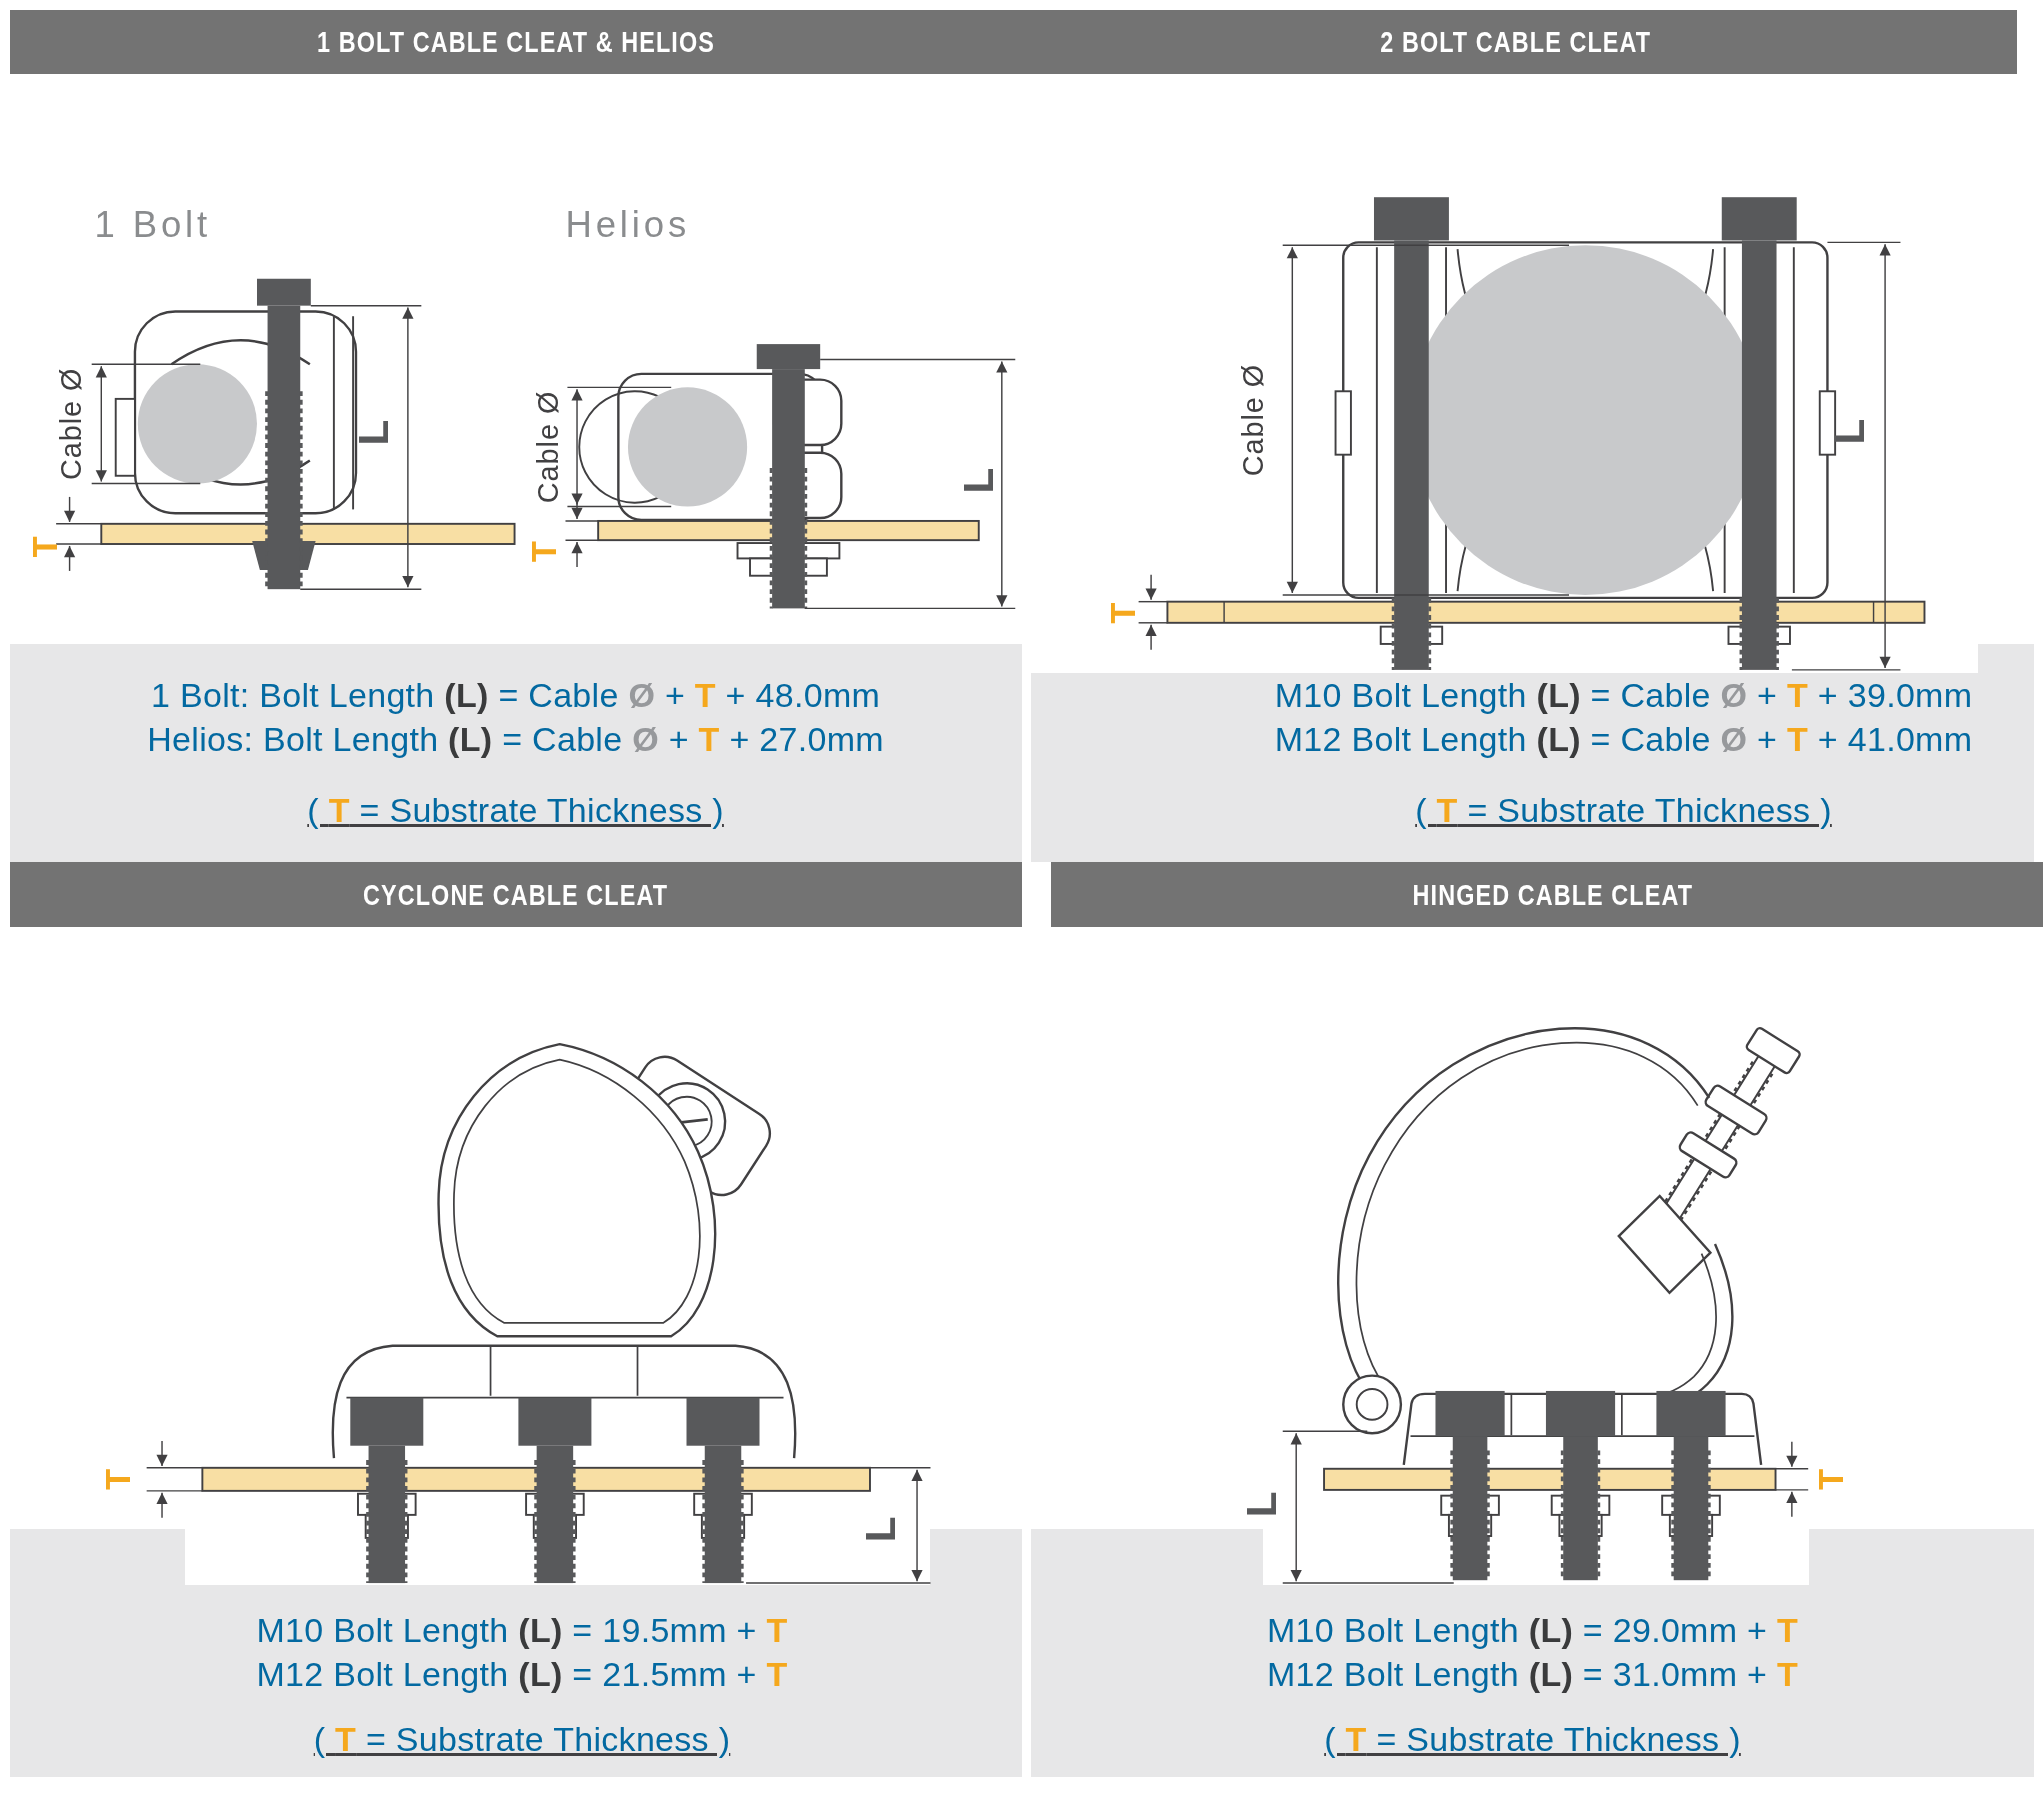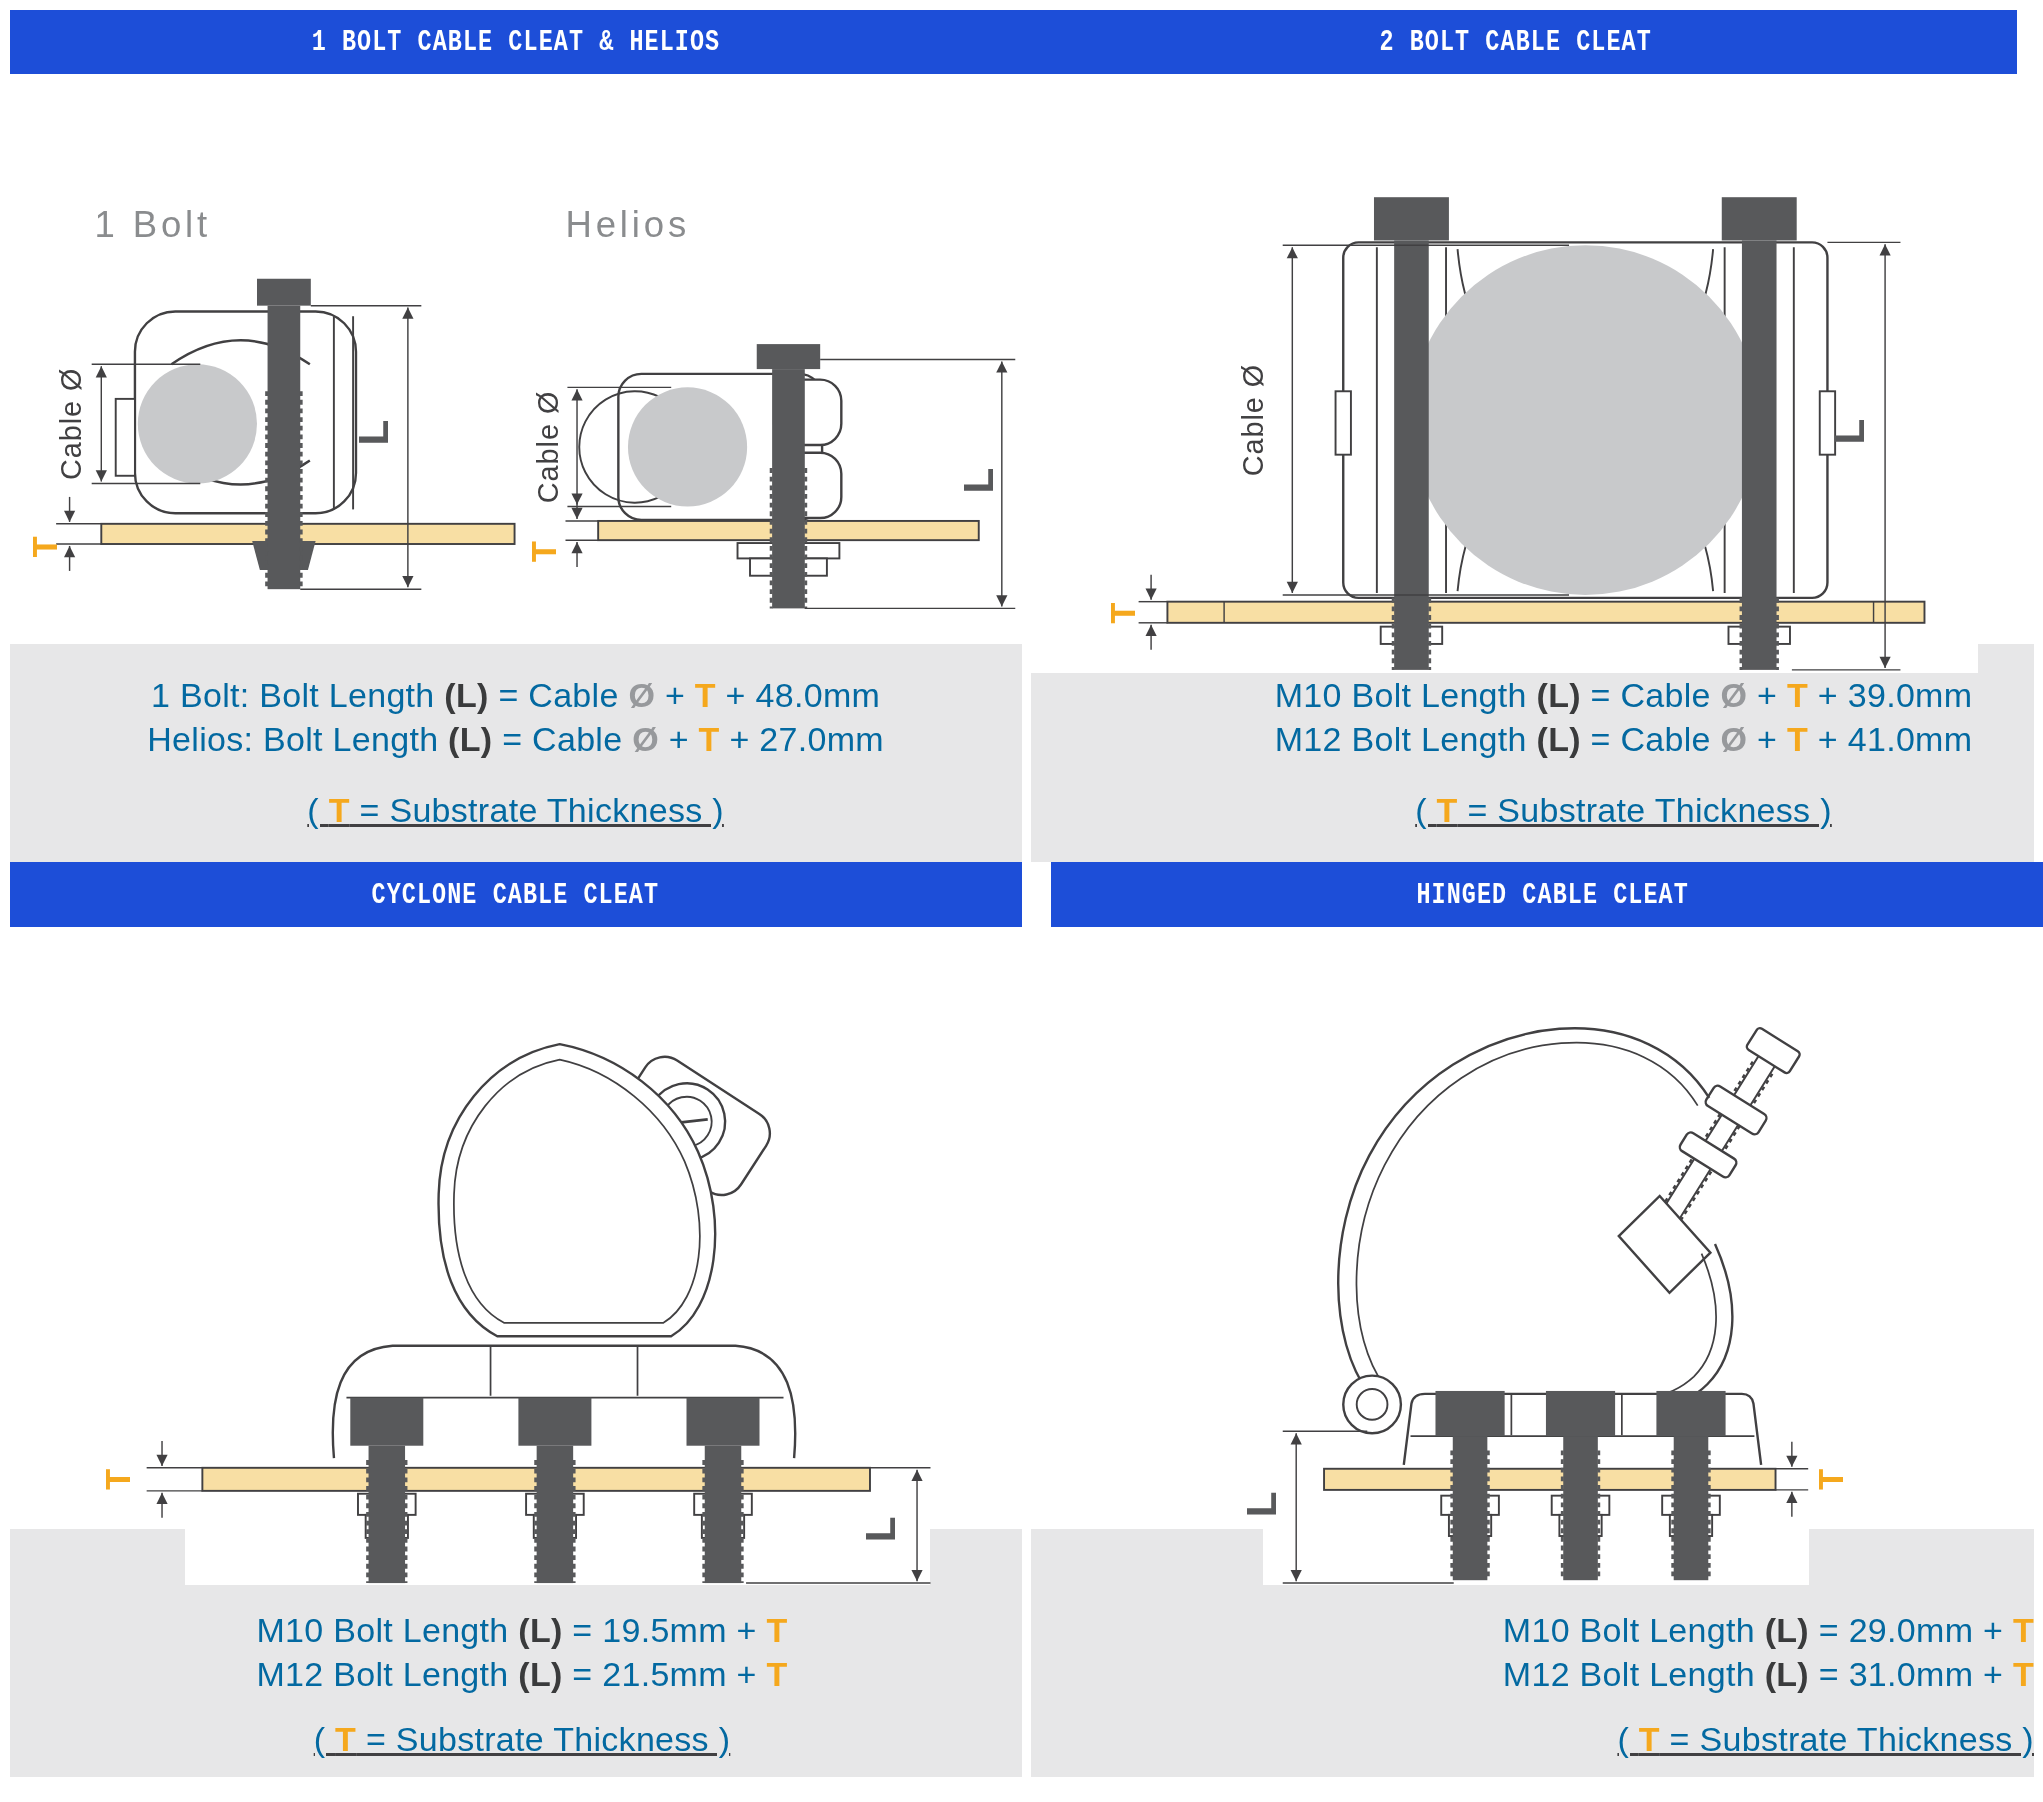--- a/index.html
+++ b/index.html
@@ -1,19 +1,19 @@
 <!DOCTYPE html>
 <html><head>
 <meta charset="utf-8">
 <style>
   html,body{margin:0;padding:0;}
   body{width:2043px;height:1802px;position:relative;background:#ffffff;
        font-family:"Liberation Sans",sans-serif;overflow:hidden;}
   .abs{position:absolute;}
-  .hdr{background:#1d4ed8;color:#fff;display:flex;align-items:center;justify-content:center;z-index:4;font-family:Liberation Mono, monospace;}
+  .hdr{background:#737373;color:#fff;display:flex;align-items:center;justify-content:center;z-index:4;}
   .hdr-txt{display:inline-block;transform:scaleX(0.78);font-weight:700;font-size:30px;letter-spacing:1.4px;white-space:nowrap;}
   .gray{background:#E7E7E8;z-index:0;}
   .notch{background:#ffffff;z-index:1;}
   svg.diag{position:absolute;z-index:2;}
   .fblock{z-index:3;text-align:center;color:#414042;}
   .f-line{font-size:34px;line-height:44px;letter-spacing:0.3px;white-space:nowrap;}
   .f-note{font-size:34px;line-height:44px;letter-spacing:0.3px;white-space:nowrap;text-decoration:underline;}
   .seg-p{color:#0369a1;}
   .seg-b{font-weight:700;color:#3A3B3C;}
   .seg-g{font-weight:700;color:#97999C;}
@@ -298,19 +298,19 @@
   <div class="f-line"><span class="seg-p">M12 Bolt Length </span><span class="seg-b">(L)</span><span class="seg-p"> = Cable </span><span class="seg-g">Ø</span><span class="seg-p"> + </span><span class="seg-o">T</span><span class="seg-p"> + 41.0mm</span></div>
   <div class="gap1"></div>
   <div class="f-note"><span class="seg-p">( </span><span class="seg-o">T</span><span class="seg-p"> = Substrate Thickness )</span></div>
 </div>
 <div class="abs fblock" style="left:16px;top:1529px;width:1012px;padding-top:79px;">
   <div class="f-line"><span class="seg-p">M10 Bolt Length </span><span class="seg-b">(L)</span><span class="seg-p"> = 19.5mm + </span><span class="seg-o">T</span></div>
   <div class="f-line"><span class="seg-p">M12 Bolt Length </span><span class="seg-b">(L)</span><span class="seg-p"> = 21.5mm + </span><span class="seg-o">T</span></div>
   <div class="gap2"></div>
   <div class="f-note"><span class="seg-p">( </span><span class="seg-o">T</span><span class="seg-p"> = Substrate Thickness )</span></div>
 </div>
-<div class="abs fblock" style="left:1031px;top:1529px;width:1003px;padding-top:79px;text-align:right;">
+<div class="abs fblock" style="left:1031px;top:1529px;width:1003px;padding-top:79px;">
   <div class="f-line"><span class="seg-p">M10 Bolt Length </span><span class="seg-b">(L)</span><span class="seg-p"> = 29.0mm + </span><span class="seg-o">T</span></div>
   <div class="f-line"><span class="seg-p">M12 Bolt Length </span><span class="seg-b">(L)</span><span class="seg-p"> = 31.0mm + </span><span class="seg-o">T</span></div>
   <div class="gap2"></div>
   <div class="f-note"><span class="seg-p">( </span><span class="seg-o">T</span><span class="seg-p"> = Substrate Thickness )</span></div>
 </div>
 
 
 </body></html>

